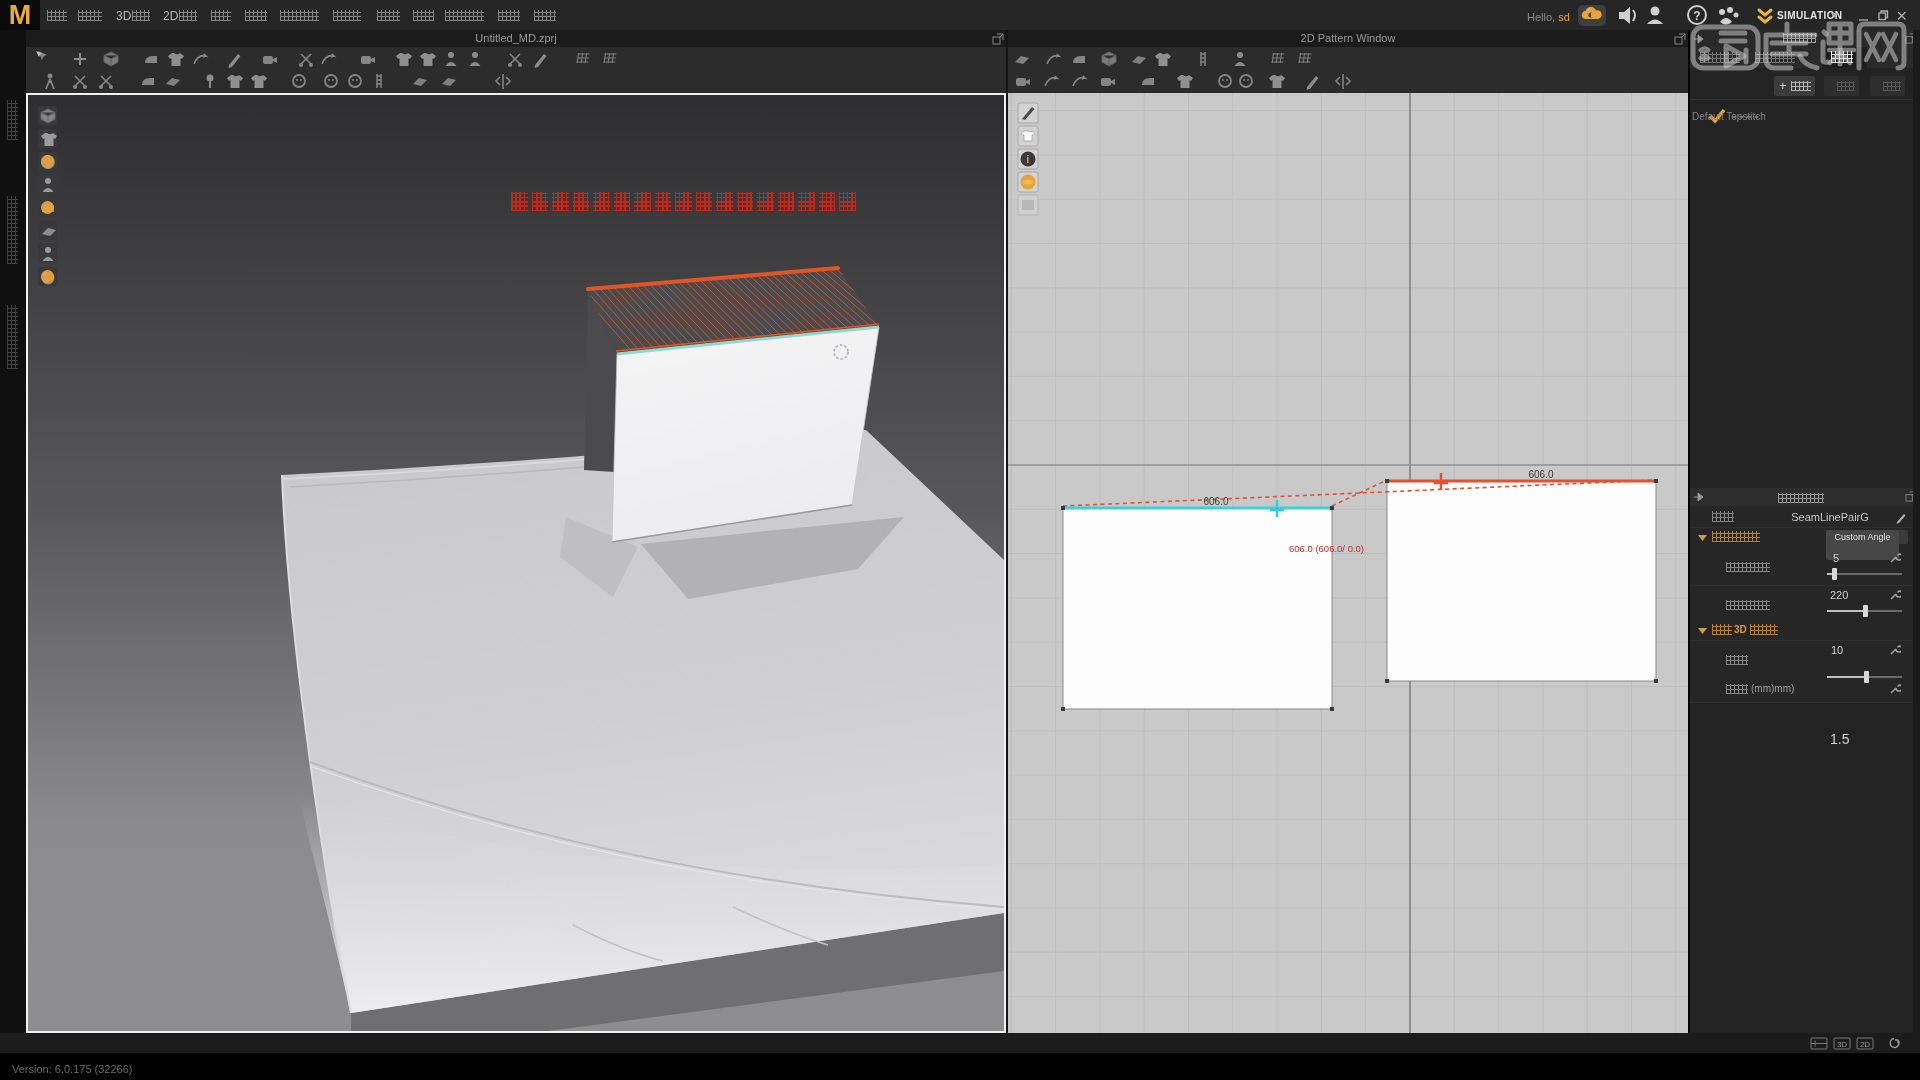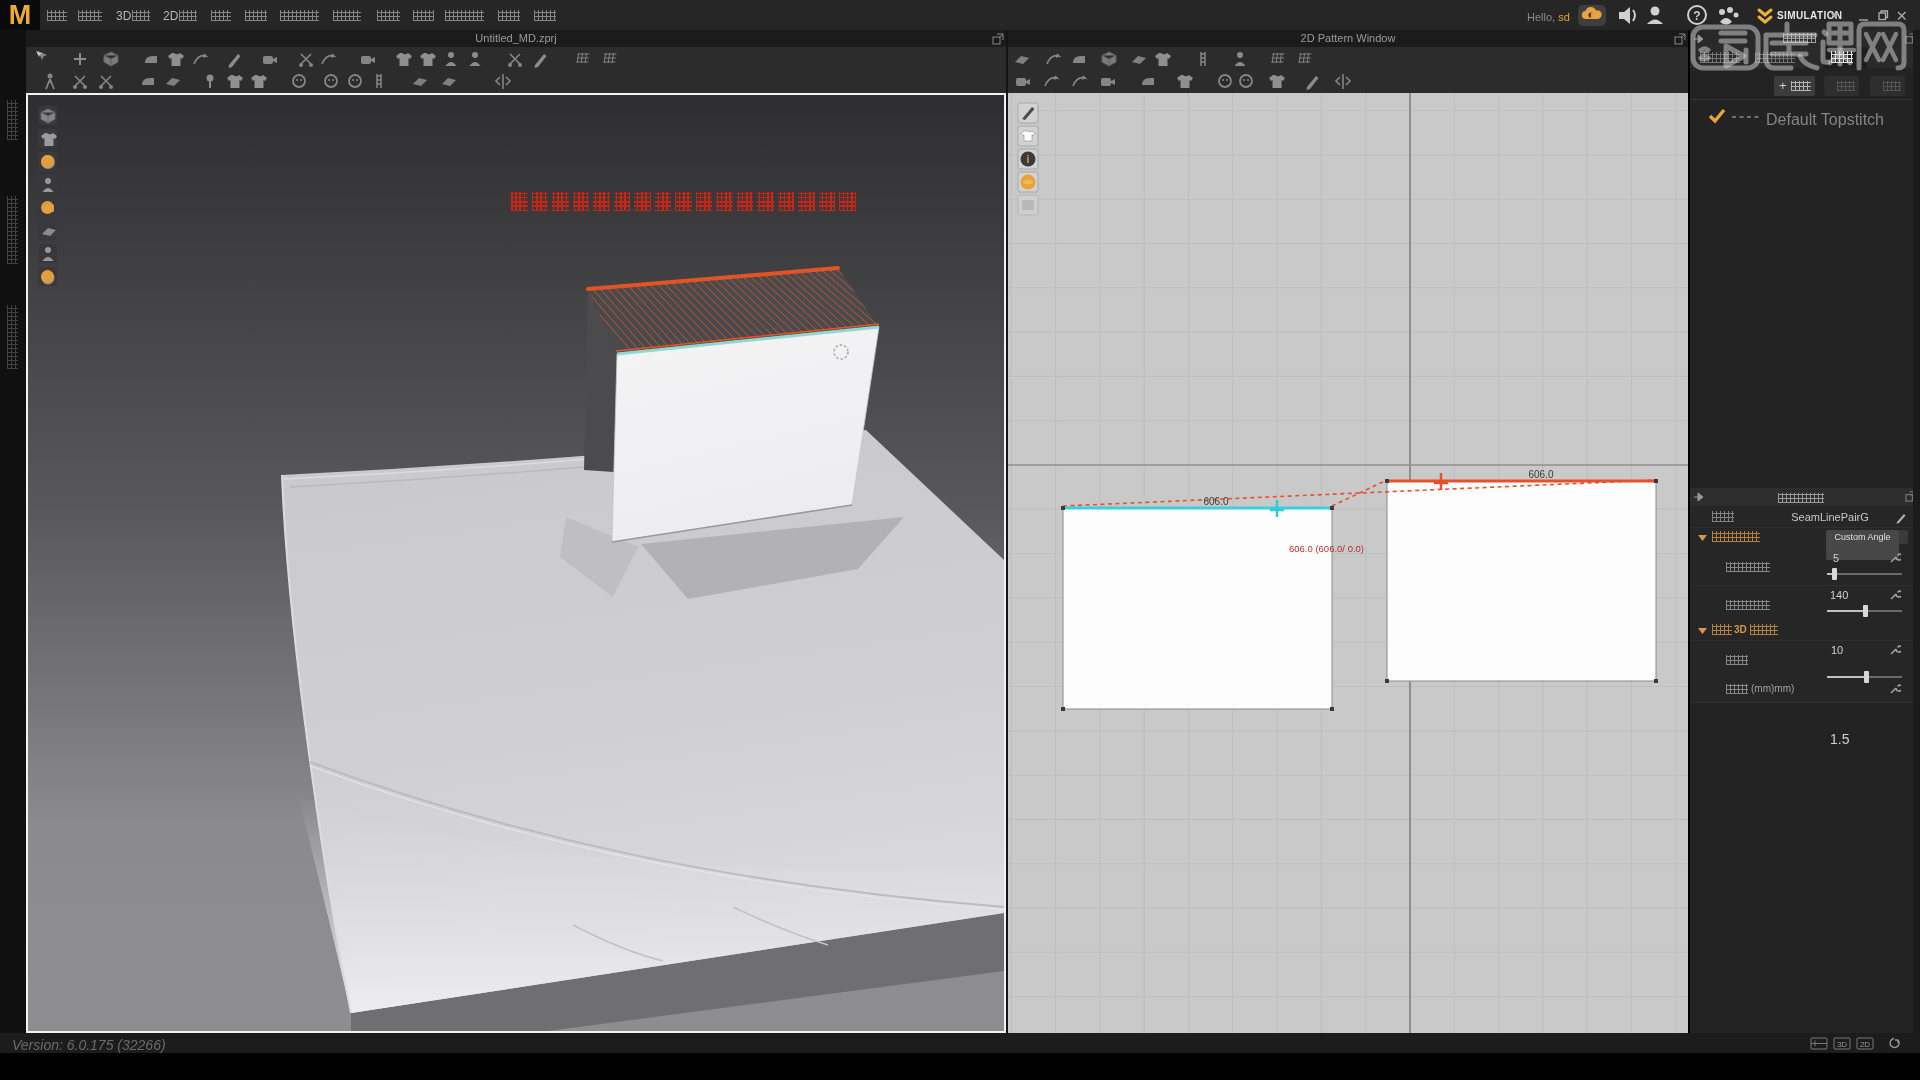--- a/index.html
+++ b/index.html
@@ -451,21 +451,21 @@
     <div class="abs" style="left:1791px;top:81px;width:20px;height:10px;background:repeating-linear-gradient(90deg,#d0d0d0 0 1px,transparent 1px 4px),repeating-linear-gradient(0deg,#d0d0d0 0 1px,transparent 1px 4px);opacity:0.8;filter:blur(0.45px);"></div>
     <div class="abs" style="left:1824px;top:76px;width:35px;height:20px;background:#2e2e2e;border-radius:2px;"></div>
     <div class="abs" style="left:1837px;top:81px;width:18px;height:10px;background:repeating-linear-gradient(90deg,#5f5f5f 0 1px,transparent 1px 4px),repeating-linear-gradient(0deg,#5f5f5f 0 1px,transparent 1px 4px);opacity:0.8;filter:blur(0.45px);"></div>
     <div class="abs" style="left:1870px;top:76px;width:35px;height:20px;background:#2e2e2e;border-radius:2px;"></div>
     <div class="abs" style="left:1883px;top:81px;width:18px;height:10px;background:repeating-linear-gradient(90deg,#5f5f5f 0 1px,transparent 1px 4px),repeating-linear-gradient(0deg,#5f5f5f 0 1px,transparent 1px 4px);opacity:0.8;filter:blur(0.45px);"></div>
     <div class="abs" style="left:1690px;top:99px;width:230px;height:1px;background:#333;"></div>
     <svg class="abs" style="left:1706px;top:108px;" width="180" height="18" viewBox="0 0 180 18">
 <path d="M4 8 l5 5 9 -11" stroke="#e8a33b" stroke-width="3.5" fill="none"></path>
 <line x1="26" y1="9" x2="56" y2="9" stroke="#8a8a8a" stroke-width="1.5" stroke-dasharray="4 3.5"></line>
 </svg>
-    <div class="abs" style="left:1766px;top:111px;font-size:16px;color:#848484;">Default Topstitch</div>
+    <div class="abs" style="left:1692px;top:111px;font-size:10px;color:#848484;">Default Topstitch</div>
     <div class="abs" style="left:1690px;top:488px;width:230px;height:214px;background:#262626;"></div>
     <div class="abs" style="left:1690px;top:488px;width:230px;height:18px;background:#2d2d2d;"></div>
     <div class="abs" style="left:1778px;top:493px;width:46px;height:10px;background:repeating-linear-gradient(90deg,#b5b5b5 0 1px,transparent 1px 4px),repeating-linear-gradient(0deg,#b5b5b5 0 1px,transparent 1px 4px);opacity:0.8;filter:blur(0.45px);"></div>
     <svg class="abs" style="left:1693px;top:33px;" width="12" height="12" viewBox="0 0 12 12">
       <path d="M1 6 h6 M5 2 l5 4 -5 4z" stroke="#999" fill="#999" stroke-width="1"></path>
     </svg>
     <svg class="abs" style="left:1905px;top:33px;" width="11" height="11" viewBox="0 0 12 12">
       <g stroke="#888" fill="none">
         <rect x="1" y="4" width="7" height="7"></rect>
         <path d="M5 1 h6 v6 M7 5 l4 -4"></path>
@@ -494,21 +494,21 @@
     <div class="abs" style="left:1899px;top:530px;width:9px;height:14px;background:#3a3a3a;border-radius:0 2px 2px 0;"></div>
     <div class="abs" style="left:1833px;top:552px;font-size:11px;color:#d0d0d0;">5</div>
     <div class="abs" style="left:1726px;top:562px;width:44px;height:10px;background:repeating-linear-gradient(90deg,#a0a0a0 0 1px,transparent 1px 4px),repeating-linear-gradient(0deg,#a0a0a0 0 1px,transparent 1px 4px);opacity:0.8;filter:blur(0.45px);"></div>
     <svg class="abs" style="left:1889px;top:552px;" width="12" height="12" viewBox="0 0 12 12">
       <path d="M2 10 L7 5 M7 5 a3 3 0 1 0 3 -3 l-1.5 1.5" stroke="#a0a0a0" stroke-width="1.6" fill="none"></path>
     </svg>
     <div class="abs" style="left:1827px;top:573px;width:75px;height:2px;background:#6a6a6a;"></div>
     <div class="abs" style="left:1827px;top:573px;width:7px;height:2px;background:#c0c0c0;"></div>
     <div class="abs" style="left:1832px;top:568px;width:5px;height:12px;background:#d8d8d8;border-radius:1px;"></div>
     <div class="abs" style="left:1690px;top:585px;width:230px;height:1px;background:#2f2f2f;"></div>
-    <div class="abs" style="left:1830px;top:589px;font-size:11px;color:#d0d0d0;">140</div>
+    <div class="abs" style="left:1830px;top:589px;font-size:11px;color:#d0d0d0;">220</div>
     <div class="abs" style="left:1726px;top:600px;width:44px;height:10px;background:repeating-linear-gradient(90deg,#a0a0a0 0 1px,transparent 1px 4px),repeating-linear-gradient(0deg,#a0a0a0 0 1px,transparent 1px 4px);opacity:0.8;filter:blur(0.45px);"></div>
     <svg class="abs" style="left:1889px;top:589px;" width="12" height="12" viewBox="0 0 12 12">
       <path d="M2 10 L7 5 M7 5 a3 3 0 1 0 3 -3 l-1.5 1.5" stroke="#a0a0a0" stroke-width="1.6" fill="none"></path>
     </svg>
     <div class="abs" style="left:1827px;top:610px;width:75px;height:2px;background:#6a6a6a;"></div>
     <div class="abs" style="left:1827px;top:610px;width:38px;height:2px;background:#c0c0c0;"></div>
     <div class="abs" style="left:1863px;top:605px;width:5px;height:12px;background:#d8d8d8;border-radius:1px;"></div>
     <svg class="abs" style="left:1698px;top:627px;" width="10" height="8">
       <path d="M0 1 h9 l-4.5 6z" fill="#d29a4a"></path>
     </svg>
@@ -526,21 +526,21 @@
     <div class="abs" style="left:1864px;top:671px;width:5px;height:12px;background:#d8d8d8;border-radius:1px;"></div>
     <div class="abs" style="left:1726px;top:684px;width:22px;height:10px;background:repeating-linear-gradient(90deg,#a0a0a0 0 1px,transparent 1px 4px),repeating-linear-gradient(0deg,#a0a0a0 0 1px,transparent 1px 4px);opacity:0.8;filter:blur(0.45px);"></div>
     <div class="abs" style="left:1751px;top:683px;font-size:10px;color:#a0a0a0;">(mm)mm)</div>
     <div class="abs" style="left:1830px;top:683px;font-size:14px;color:#d0d0d0;margin-top:48px;">1.5</div>
     <svg class="abs" style="left:1889px;top:683px;" width="12" height="12" viewBox="0 0 12 12">
       <path d="M2 10 L7 5 M7 5 a3 3 0 1 0 3 -3 l-1.5 1.5" stroke="#a0a0a0" stroke-width="1.6" fill="none"></path>
     </svg>
     <div class="abs" style="left:1690px;top:702px;width:230px;height:1px;background:#2f2f2f;"></div>
     <div class="abs" style="left:1913px;top:30px;width:7px;height:1003px;background:#1b1b1b;"></div>
 <div class="abs" style="left:0;top:1033px;width:1920px;height:20px;background:#1c1c1c;"></div>
-<div class="abs" style="left:12px;top:1037px;font-size:14px;color:#6a6a6a;font-style:italic;">Version: 6.0.175 (32266)</div>
+<div class="abs" style="left:12px;top:1063px;font-size:11px;color:#6a6a6a;">Version: 6.0.175 (32266)</div>
 <svg class="abs" style="left:1810px;top:1037px;" width="100" height="14" viewBox="0 0 100 14">
 <g stroke="#787878" fill="none">
         <rect x="1" y="1" width="16" height="11" rx="1"></rect>
         <rect x="24" y="1" width="16" height="11" rx="1"></rect>
         <rect x="47" y="1" width="16" height="11" rx="1"></rect>
       </g>
 <path d="M5 3.5 v6 M1 6.5 h16" stroke="#787878"></path>
 <text x="32" y="10" font-size="8" fill="#9a9a9a" text-anchor="middle">3D</text>
 <text x="55" y="10" font-size="8" fill="#9a9a9a" text-anchor="middle">2D</text>
 <path d="M88 3 a4.5 4.5 0 1 1 -4 -1.5 M88 3 l-3 0 m3 0 l0 3" stroke="#999" fill="none" stroke-width="1.4"></path>

